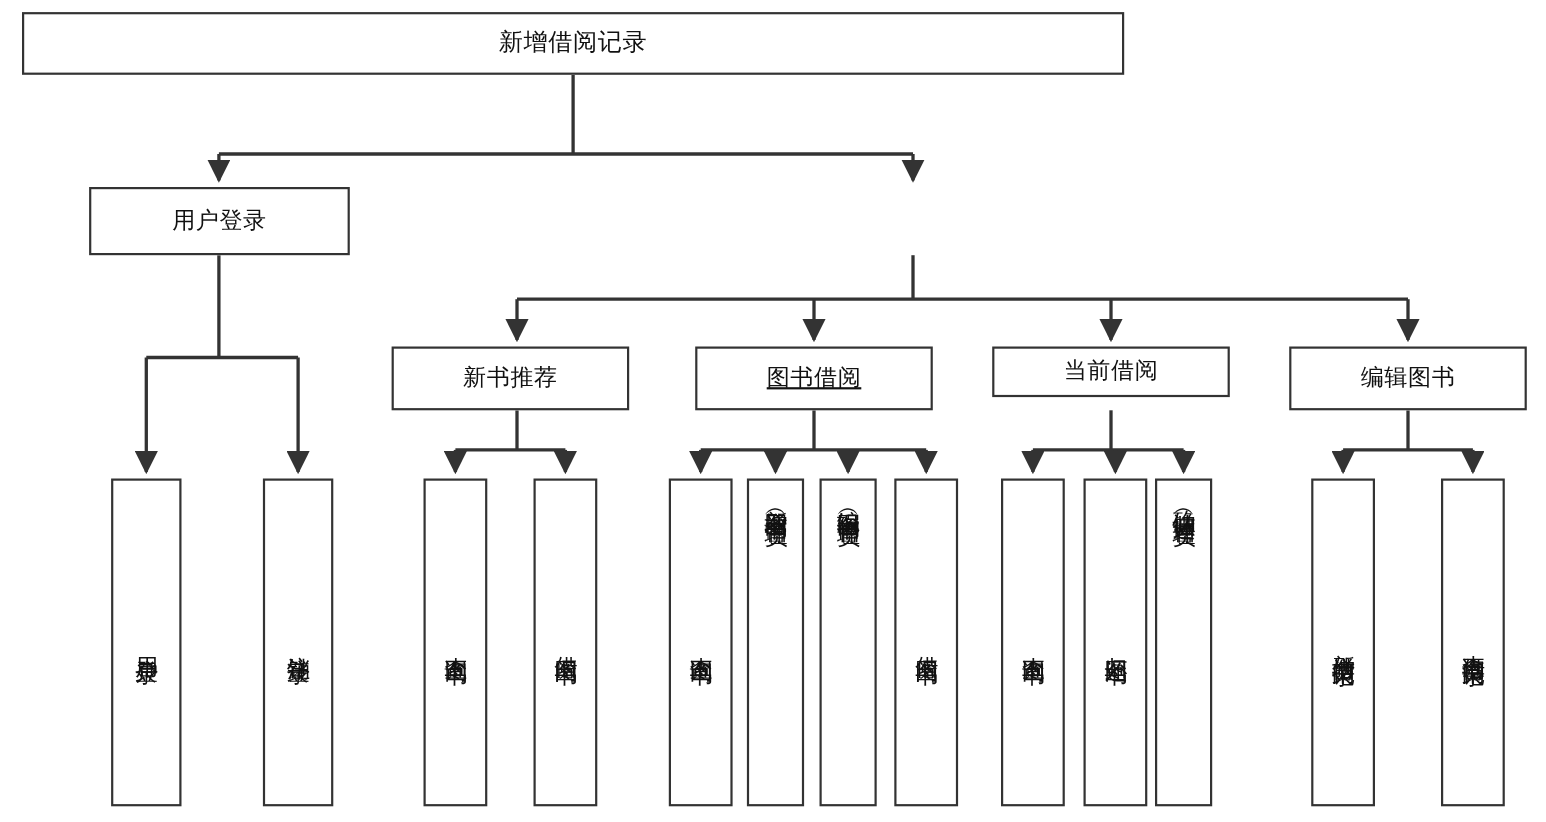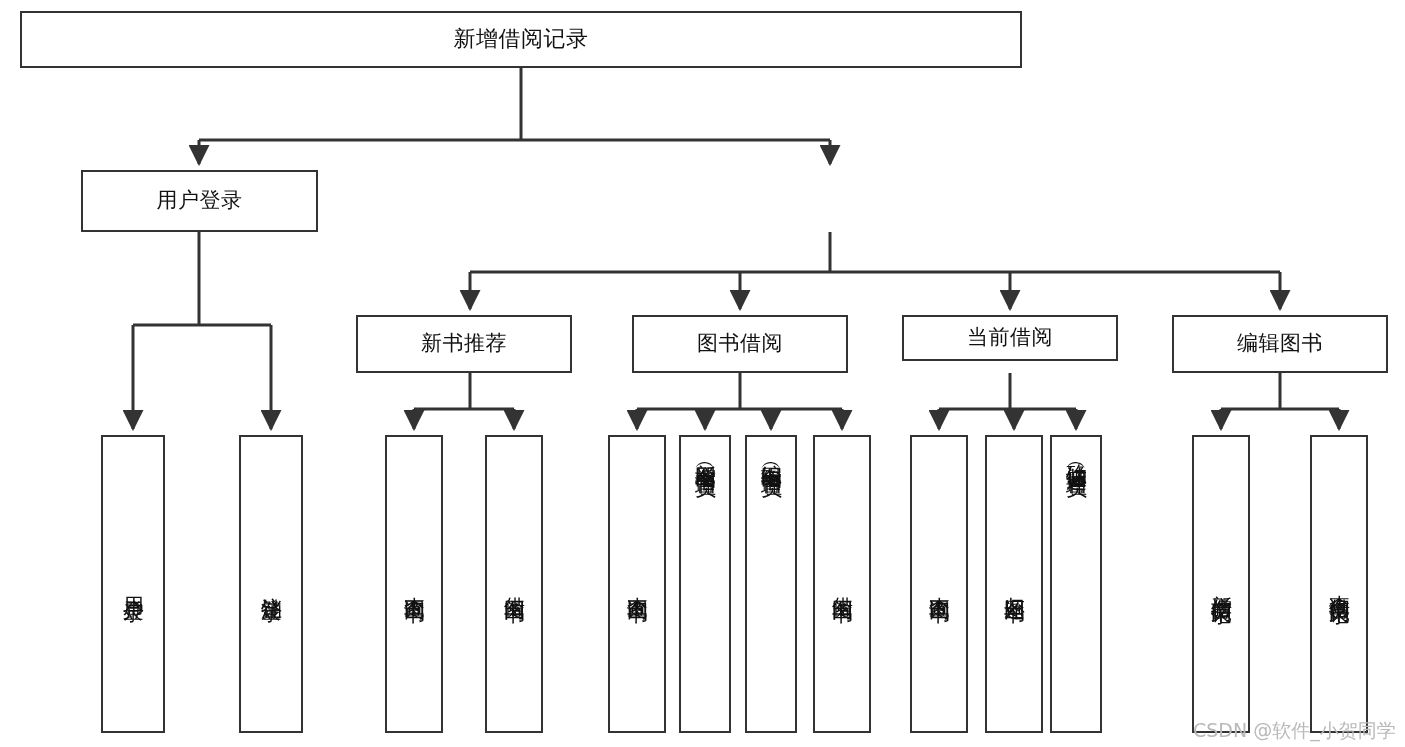--- a/index.html
+++ b/index.html
@@ -134,21 +134,21 @@
     <span class="label">新增借阅记录</span>
   </div>
 
   <div class="node horiz" style="left:81px; top:170px; width:237px; height:62px;">
     <span class="label">用户登录</span>
   </div>
 
   <div class="node horiz" style="left:356px; top:315px; width:216px; height:58px;">
     <span class="label">新书推荐</span>
   </div>
-  <div class="node horiz" style="left:632px; top:315px; width:216px; height:58px;">
+  <div class="node horiz" style="left:632px; top:315px; width:216px; height:58px;text-decoration:underline;">
     <span class="label">图书借阅</span>
   </div>
   <div class="node horiz" style="left:902px; top:315px; width:216px; height:46px;">
     <span class="label">当前借阅</span>
   </div>
   <div class="node horiz" style="left:1172px; top:315px; width:216px; height:58px;">
     <span class="label">编辑图书</span>
   </div>
 
   <div class="node vert mid" style="left:101px; top:435px; width:64px; height:298px;">
@@ -188,15 +188,14 @@
     <span class="label">确认归还（管理员）</span>
   </div>
 
   <div class="node vert mid" style="left:1192px; top:435px; width:58px; height:298px;">
     <span class="label">新增借阅记录</span>
   </div>
   <div class="node vert mid" style="left:1310px; top:435px; width:58px; height:298px;">
     <span class="label">查询借阅记录</span>
   </div>
 
-  <div class="watermark" style="left:1193px; top:718px;">CSDN @软件_小贺同学</div>
 
 </div>
 
 </body></html>

